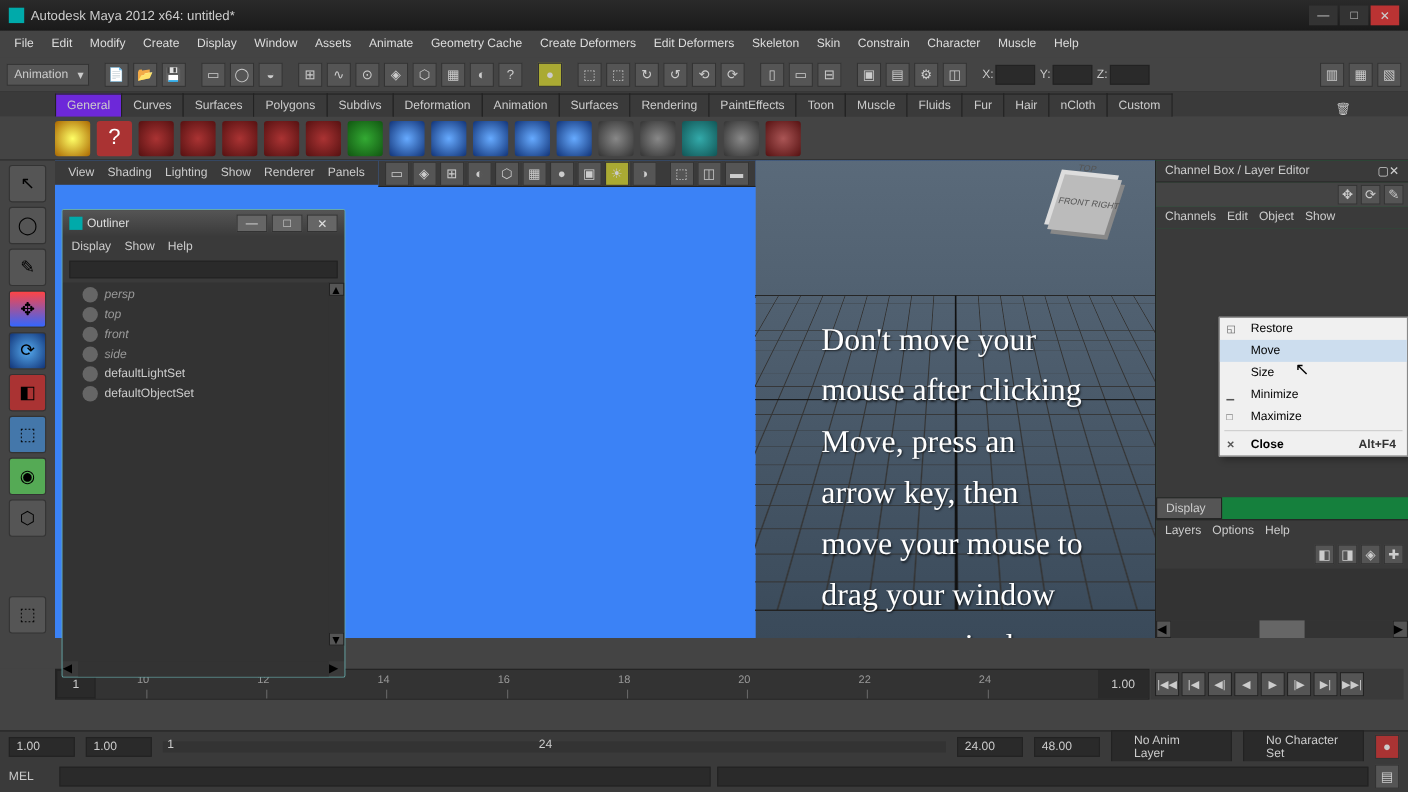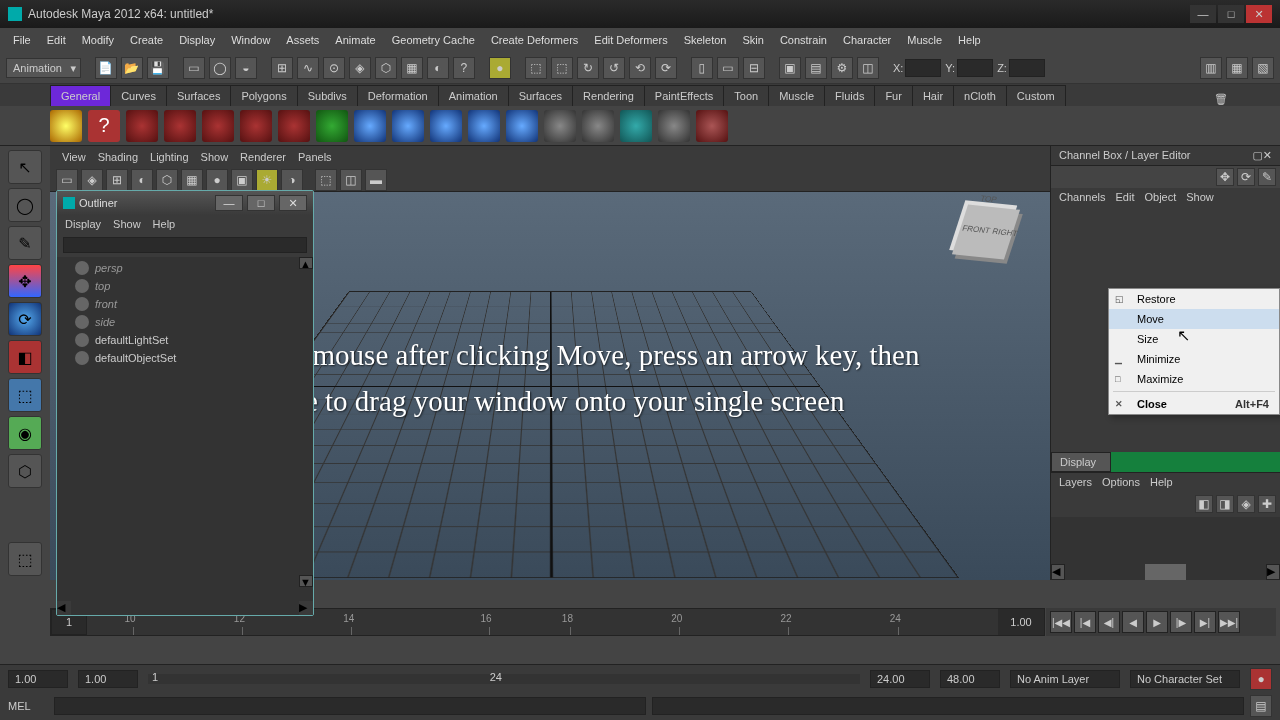--- a/index.html
+++ b/index.html
@@ -11,21 +11,21 @@
 .titlebar .win-btns { display: flex; gap: 2px; }
 .titlebar .win-btn { width: 26px; height: 18px; background: #333; display: flex; align-items: center; justify-content: center; color: #ccc; }
 .titlebar .win-btn.close { background: #b33; }
 
 .menubar { height: 24px; background: #444; display: flex; align-items: center; padding: 0 6px; gap: 2px; }
 .menubar .menu-item { padding: 4px 7px; color: #ddd; }
 
 .statusbar { height: 28px; background: #3a3a3a; border-top: 1px solid #222; position: absolute; bottom: 28px; left: 0; right: 0; display: flex; align-items: center; padding: 0 8px; gap: 10px; }
 .statusbar .field { background: #2a2a2a; border: 1px solid #222; padding: 2px 6px; color: #ccc; width: 60px; }
 .statusbar .slider-area { flex: 1; height: 10px; background: #333; position: relative; }
-.statusbar .dropdown { background: #2a2a2a; border: 1px solid #222; padding: 2px 6px; color: #ccc; width: 110px; }
+.statusbar .dropdown { background: #2a2a2a; border: 1px solid #222; padding: 2px 20px; color: #ccc; width: 110px; }
 
 .melbar { height: 28px; background: #3a3a3a; position: absolute; bottom: 0; left: 0; right: 0; display: flex; align-items: center; padding: 0 8px; gap: 6px; }
 .melbar .mel-label { color: #ccc; width: 40px; }
 .melbar .mel-input { flex: 1; background: #2a2a2a; border: 1px solid #222; height: 18px; }
 
 .toolbar1 { height: 32px; background: #444; display: flex; align-items: center; padding: 0 6px; gap: 4px; border-bottom: 1px solid #333; }
 .combo { background: #555; border: 1px solid #333; color: #ccc; padding: 3px 18px 3px 6px; position: relative; }
 .combo::after { content: "▾"; position: absolute; right: 4px; }
 .tb-icon { width: 22px; height: 22px; background: #555; border: 1px solid #333; display: inline-flex; align-items: center; justify-content: center; font-size: 12px; color: #ccc; }
 .separator { width: 6px; }
@@ -38,21 +38,21 @@
 .shelf-close { margin-left: auto; width: 18px; text-align: center; color: #ccc; }
 
 .shelf-icons { height: 40px; background: #444; display: flex; align-items: center; padding: 0 50px; gap: 6px; border-bottom: 1px solid #222; }
 .shelf-icon { width: 32px; height: 32px; background: radial-gradient(#666,#333); border-radius: 3px; }
 
 .main-area { position: absolute; top: 146px; left: 0; right: 0; bottom: 140px; display: flex; }
 
 .left-tools { width: 50px; background: #444; display: flex; flex-direction: column; align-items: center; padding: 4px 0; gap: 4px; }
 .left-tool { width: 34px; height: 34px; background: #555; border: 1px solid #333; border-radius: 3px; display:flex; align-items:center; justify-content:center; font-size: 16px;}
 
-.viewport-wrap { flex: 1; display: flex; flex-direction: column; background: #3b82f6; position: relative; }
+.viewport-wrap { flex: 1; display: flex; flex-direction: row; background: #3b82f6; position: relative; }
 .vp-menubar { height: 22px; background: #3a3a3a; display: flex; align-items: center; gap: 12px; padding: 0 12px; color: #ccc; }
 .vp-toolbar { height: 24px; background: #3a3a3a; display: flex; align-items: center; gap: 3px; padding: 0 6px; border-bottom: 1px solid #222; }
 .vp-canvas { flex: 1; background: linear-gradient(#5a6a7a,#3a4a5a); position: relative; overflow: hidden; }
 .grid { position: absolute; left: 50%; top: 50%; transform: translate(-50%,-50%) perspective(700px) rotateX(62deg); width: 540px; height: 540px; background-image: linear-gradient(#333 1px, transparent 1px), linear-gradient(90deg,#333 1px, transparent 1px); background-size: 27px 27px; border: 1px solid #222; }
 .grid::before, .grid::after { content:""; position:absolute; background:#111; }
 .grid::before { left:50%; top:0; bottom:0; width:2px; }
 .grid::after { top:50%; left:0; right:0; height:2px; }
 .viewcube { position: absolute; top: 14px; right: 20px; width: 70px; height: 70px; }
 .vc-cube { width: 52px; height: 52px; background: #bbb; transform: rotate(12deg) skew(-6deg,-6deg); box-shadow: 4px 4px 0 #888, -4px -4px 0 #ddd; position: relative; }
 .vc-side { position:absolute; font-size:8px; color:#555; }
@@ -423,21 +423,21 @@
   <div class="tl-track" id="tl-track">
       <div class="tl-tick" style="left: 5%;">
         <span>10</span>
       </div>
       <div class="tl-tick" style="left: 17%;">
         <span>12</span>
       </div>
       <div class="tl-tick" style="left: 29%;">
         <span>14</span>
       </div>
-      <div class="tl-tick" style="left: 41%; margin-left: 28px;">
+      <div class="tl-tick" style="left: 41%;">
         <span>16</span>
       </div>
       <div class="tl-tick" style="left: 53%;">
         <span>18</span>
       </div>
       <div class="tl-tick" style="left: 65%;">
         <span>20</span>
       </div>
       <div class="tl-tick" style="left: 77%;">
         <span>22</span>

